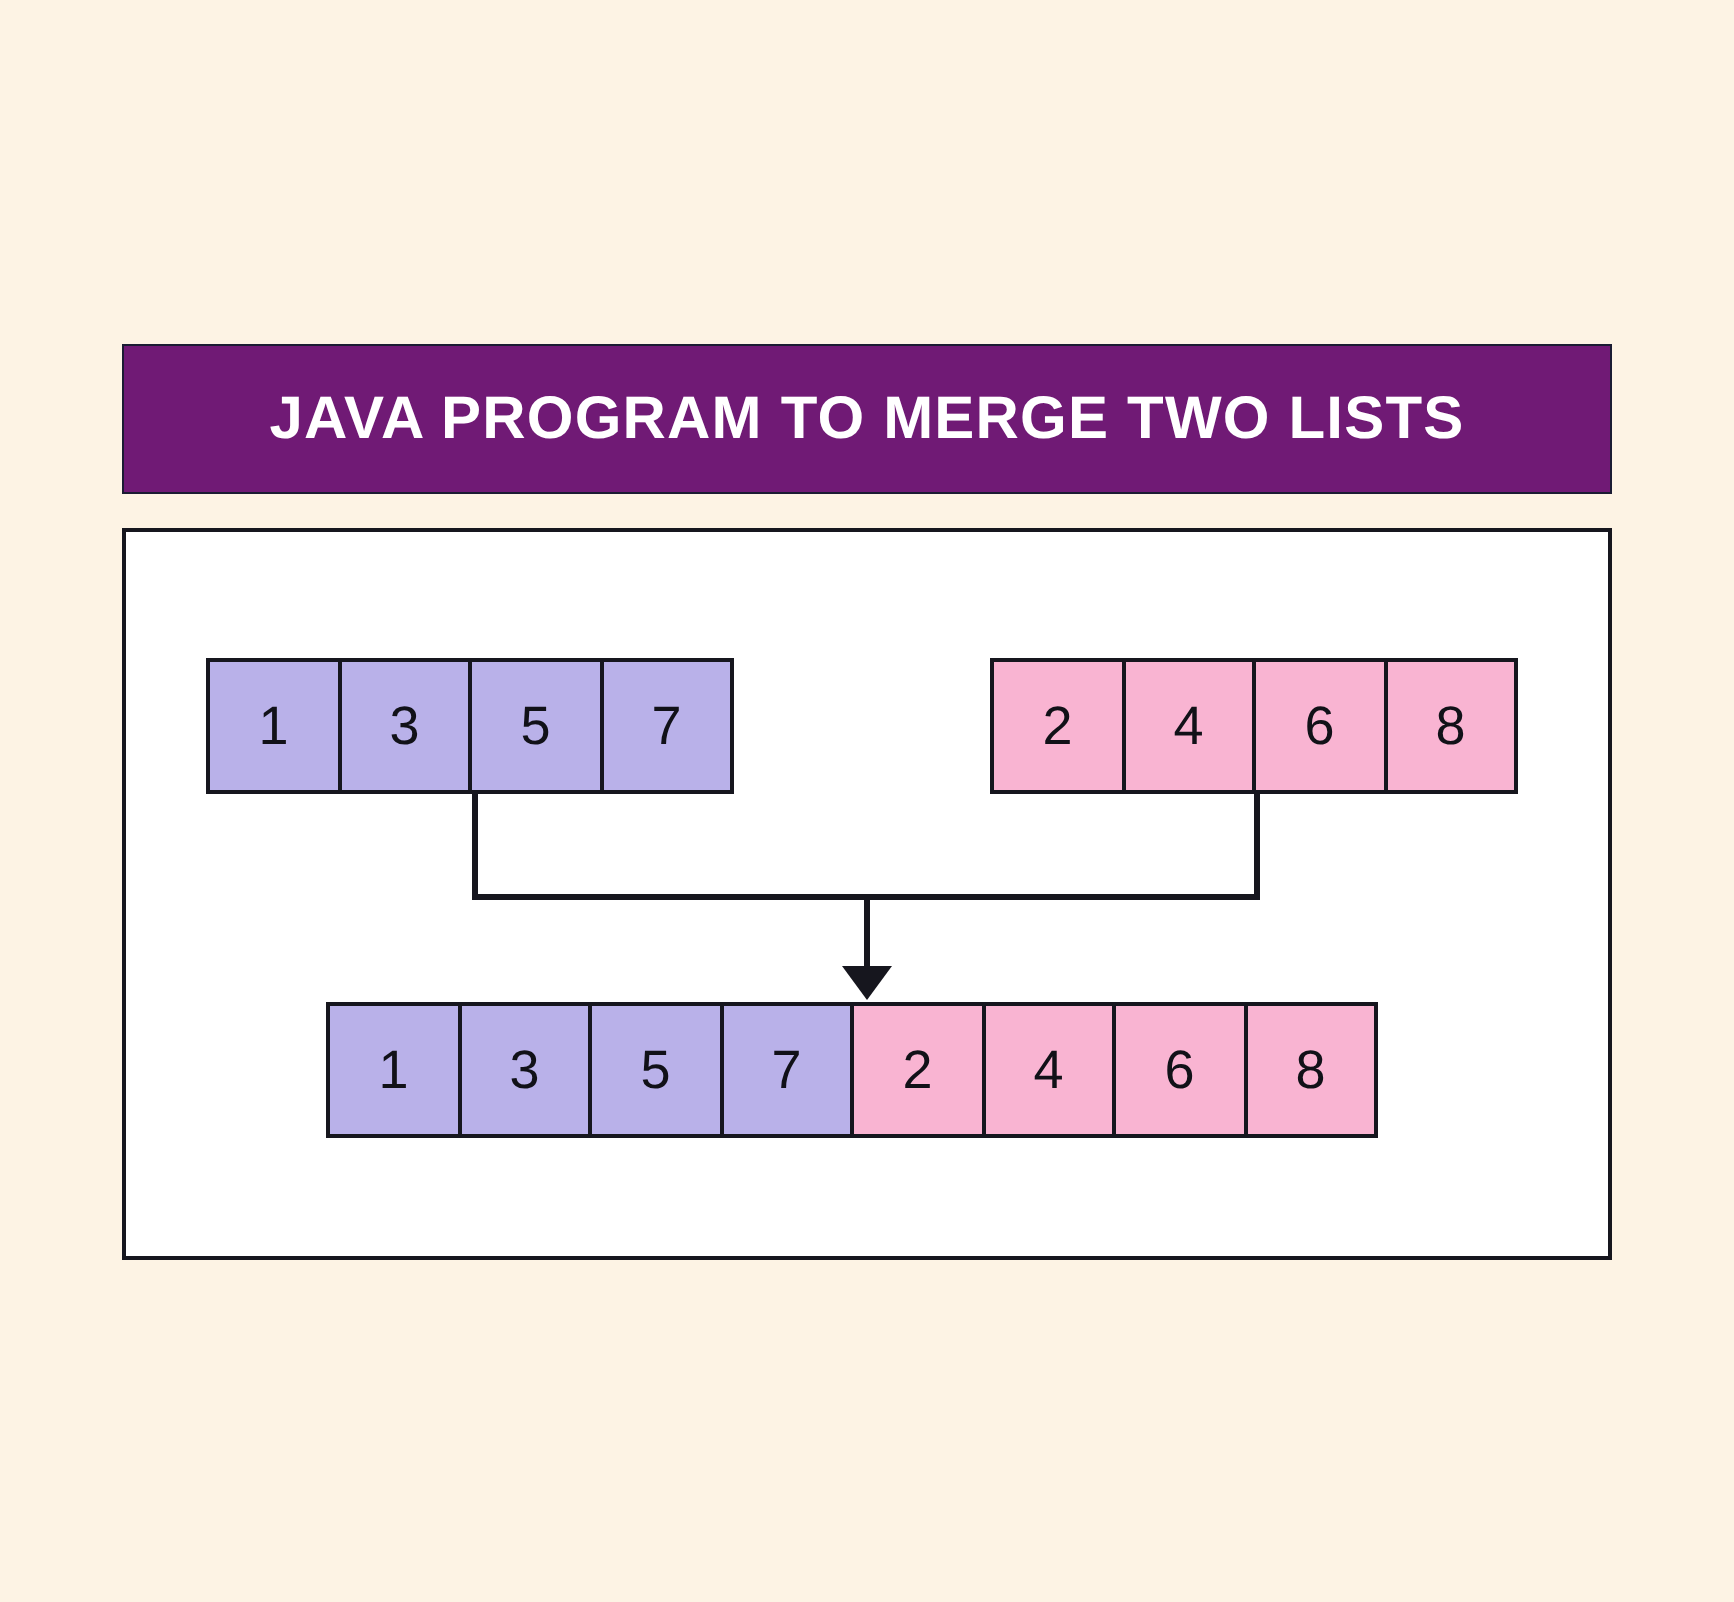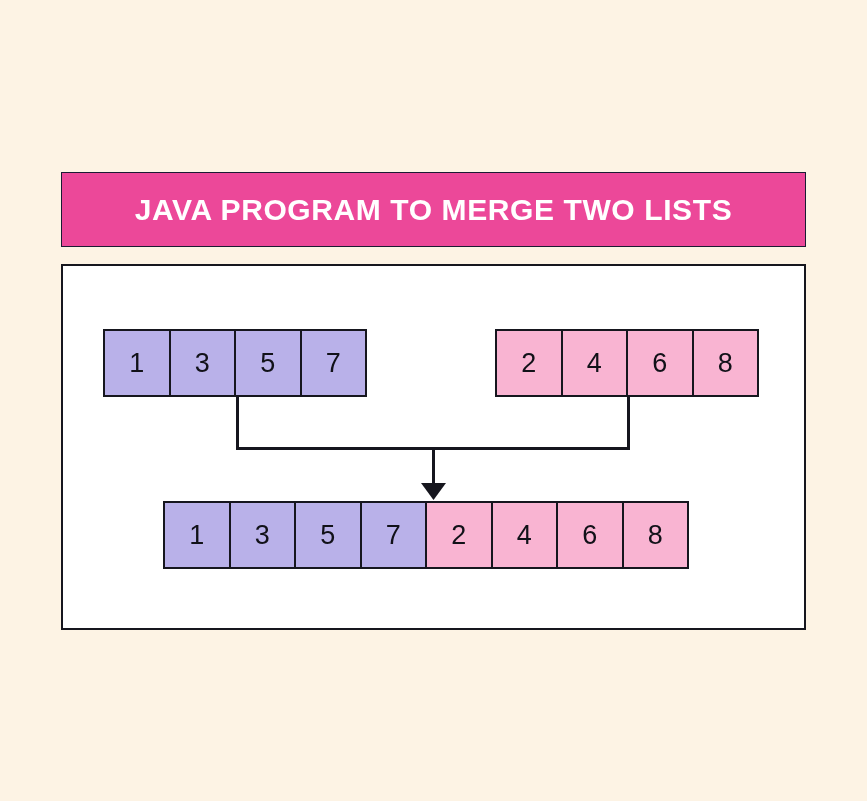--- a/index.html
+++ b/index.html
@@ -21,21 +21,21 @@
     height: 801px;
   }
 
   
   .title-bar {
     position: absolute;
     left: 61px;
     top: 172px;
     width: 745px;
     height: 75px;
-    background: #ec4899;
+    background: #701a75;
     border: 1px solid #1b1b33;
     box-sizing: border-box;
     display: flex;
     align-items: center;
     justify-content: center;
   }
   .title-text {
     color: #ffffff;
     font-size: 30px;
     font-weight: bold;

